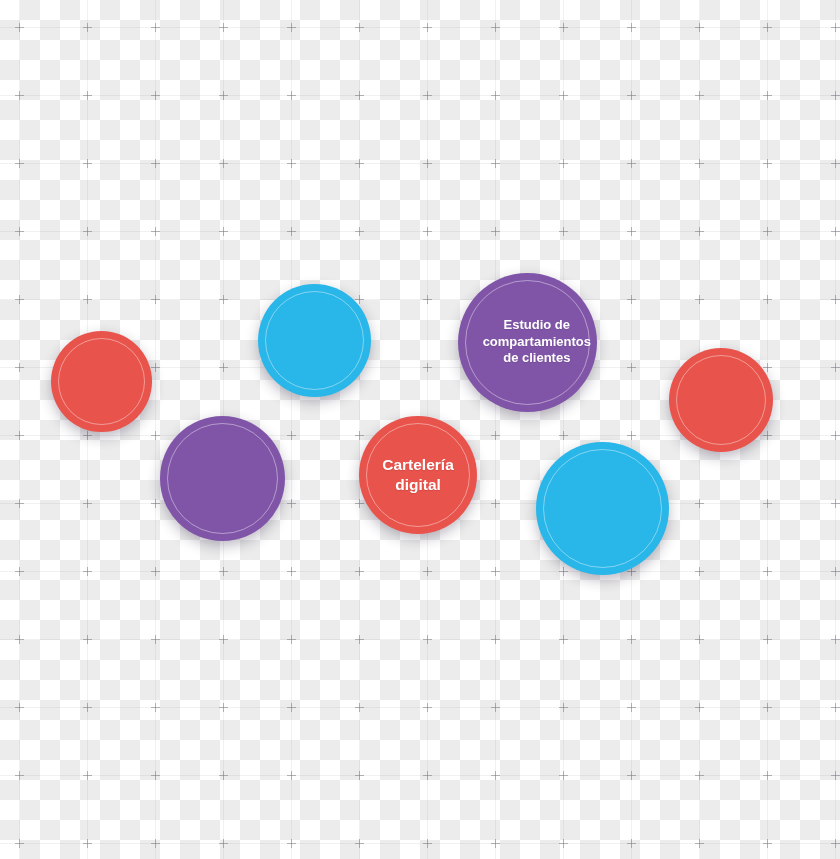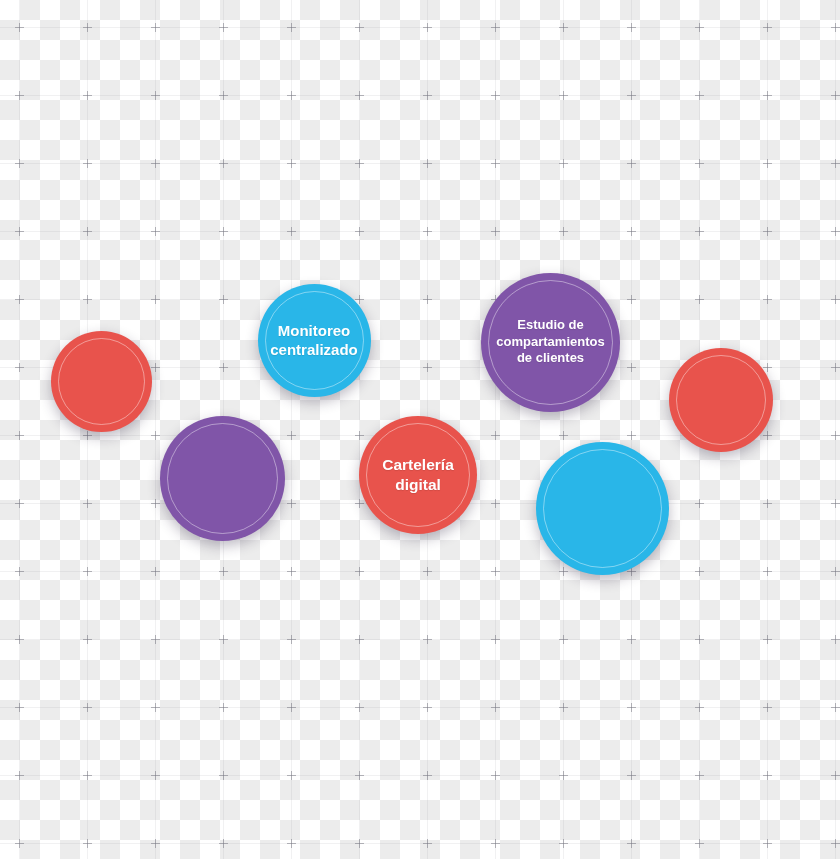--- a/index.html
+++ b/index.html
@@ -260,24 +260,22 @@
       <div class="crosshair" style="left: 831px; top: 771px;"></div>
       <div class="crosshair" style="left: 831px; top: 839px;"></div>
     </div>
 
   <div id="node-layer">
       <div class="node" style="width: 101px; height: 101px; left: 50.5px; top: 330.5px; background: rgb(232, 83, 76); font-size: 14px;">
         <span class="ring"></span>
       </div>
       <div class="node" style="width: 113px; height: 113px; left: 257.5px; top: 283.5px; background: rgb(41, 182, 232); font-size: 15px;">
         <span class="ring"></span>
-        <span class="label">Monitoreo
-centralizado</span>
-      </div>
-      <div class="node" style="width: 139px; height: 139px; left: 481px; top: 272.5px; background: rgb(128, 85, 168); font-size: 13px;">
+      </div>
+      <div class="node" style="width: 139px; height: 139px; left: 458px; top: 272.5px; background: rgb(128, 85, 168); font-size: 13px; justify-content: flex-end;">
         <span class="ring"></span>
         <span class="label">Estudio de
 compartamientos
 de clientes</span>
       </div>
       <div class="node" style="width: 104px; height: 104px; left: 669px; top: 348px; background: rgb(232, 83, 76); font-size: 13.5px;">
         <span class="ring"></span>
       </div>
       <div class="node" style="width: 125px; height: 125px; left: 159.5px; top: 415.5px; background: rgb(128, 85, 168); font-size: 14.5px;">
         <span class="ring"></span>

